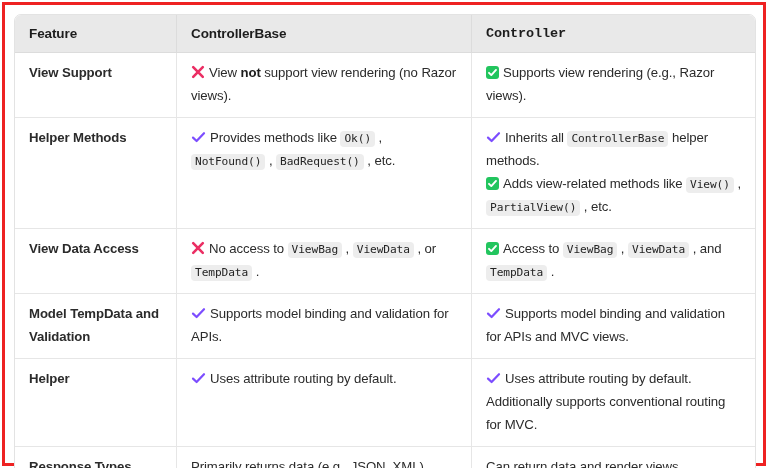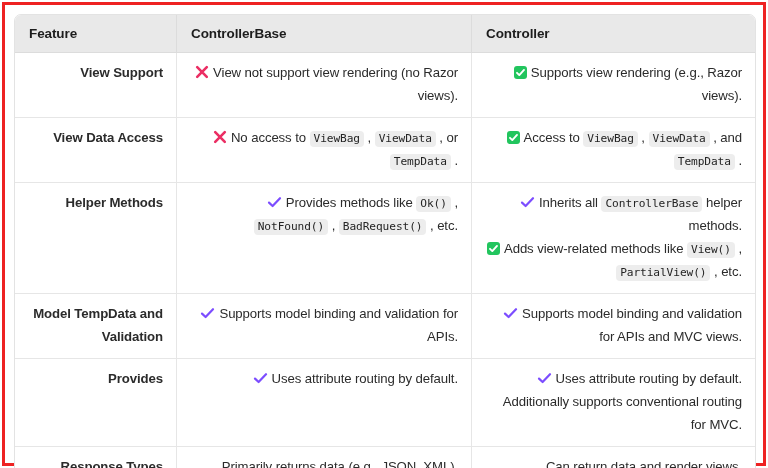--- a/index.html
+++ b/index.html
@@ -53,32 +53,31 @@
     text-align: left;
     font-weight: bold;
     font-size: 13.5px;
     color: #1d1d1d;
     padding: 11px 14px 11px 14px;
     border-right: 1px solid #dcdcdc;
     border-bottom: 1px solid #dcdcdc;
     vertical-align: middle;
     letter-spacing: -0.1px;
   }
-  table.cmp th:last-child { border-right: none; }
+  table.cmp th:last-child { border-right: none; font-family: Liberation Mono, monospace; }
 
   table.cmp td {
     border-right: 1px solid #e6e6e6;
     border-bottom: 1px solid #e6e6e6;
     padding: 9px 13px 9px 14px;
     vertical-align: top;
     font-size: 13.2px;
     color: #2b2b2b;
     line-height: 1.74;
     letter-spacing: -0.1px;
-    text-align: right;
   }
   table.cmp td:last-child { border-right: none; }
   table.cmp tr:last-child td { border-bottom: none; }
 
   td.featcell {
     font-weight: bold;
     color: #1d1d1d;
     font-size: 13.4px;
   }
 
@@ -111,21 +110,21 @@
     font-family: "DejaVu Sans Mono", "Liberation Mono", monospace;
     background: #ededed;
     border-radius: 4px;
     padding: 1px 4px 2px 4px;
     font-size: 11.2px;
     color: #242424;
     white-space: nowrap;
   }
 
   .line { display: block; }
-  b.st { font-weight: normal; color: #1d1d1d; }
+  b.st { font-weight: bold; color: #1d1d1d; }
 </style>
 </head>
 <body>
 
 <div id="frame">
   <div id="table-wrap">
 
     <table class="cmp">
       <colgroup>
         <col class="c1">
@@ -149,66 +148,66 @@
                 </svg></span><span>View </span><b class="st">not</b><span> support view rendering (no Razor views).</span>
           </td>
           <td>
             <span class="ic ic-greenbox"><svg width="13" height="13" viewBox="0 0 13 13">
                   <path d="M3 6.8 L5.3 9.1 L10 3.9" stroke="#ffffff" stroke-width="1.9" fill="none" stroke-linecap="round" stroke-linejoin="round"></path>
                 </svg></span><span>Supports view rendering (e.g., Razor views).</span>
           </td>
         </tr>
 
         <tr>
-          <td class="featcell">View Data Access</td>
-          <td>
-            <span class="ic ic-x"><svg width="14" height="14" viewBox="0 0 14 14">
-                  <path d="M2.2 2.2 L11.8 11.8 M11.8 2.2 L2.2 11.8" stroke="#eb2f64" stroke-width="2.6" stroke-linecap="round"></path>
-                </svg></span><span>No access to </span><code>ViewBag</code><span> , </span><code>ViewData</code><span> , or </span><code>TempData</code><span> .</span>
-          </td>
-          <td>
-            <span class="ic ic-greenbox"><svg width="13" height="13" viewBox="0 0 13 13">
-                  <path d="M3 6.8 L5.3 9.1 L10 3.9" stroke="#ffffff" stroke-width="1.9" fill="none" stroke-linecap="round" stroke-linejoin="round"></path>
-                </svg></span><span>Access to </span><code>ViewBag</code><span> , </span><code>ViewData</code><span> , and </span><code>TempData</code><span> .</span>
-          </td>
-        </tr>
-
-        <tr>
           <td class="featcell">Helper Methods</td>
           <td>
             <span class="ic ic-check"><svg width="15" height="14" viewBox="0 0 15 14">
                   <path d="M2 7.6 L5.6 11 L13 3.2" stroke="#7c4dff" stroke-width="2.2" fill="none" stroke-linecap="round" stroke-linejoin="round"></path>
                 </svg></span><span>Provides methods like </span><code>Ok()</code><span> , </span><code>NotFound()</code><span> , </span><code>BadRequest()</code><span> , etc.</span>
           </td>
           <td>
             <span class="ic ic-check"><svg width="15" height="14" viewBox="0 0 15 14">
                   <path d="M2 7.6 L5.6 11 L13 3.2" stroke="#7c4dff" stroke-width="2.2" fill="none" stroke-linecap="round" stroke-linejoin="round"></path>
                 </svg></span><span>Inherits all </span><code>ControllerBase</code><span> helper methods.</span>
             <span class="line"><span class="ic ic-greenbox"><svg width="13" height="13" viewBox="0 0 13 13">
                     <path d="M3 6.8 L5.3 9.1 L10 3.9" stroke="#ffffff" stroke-width="1.9" fill="none" stroke-linecap="round" stroke-linejoin="round"></path>
                   </svg></span><span>Adds view-related methods like </span><code>View()</code><span> , </span><code>PartialView()</code><span> , etc.</span></span>
           </td>
         </tr>
 
         <tr>
+          <td class="featcell">View Data Access</td>
+          <td>
+            <span class="ic ic-x"><svg width="14" height="14" viewBox="0 0 14 14">
+                  <path d="M2.2 2.2 L11.8 11.8 M11.8 2.2 L2.2 11.8" stroke="#eb2f64" stroke-width="2.6" stroke-linecap="round"></path>
+                </svg></span><span>No access to </span><code>ViewBag</code><span> , </span><code>ViewData</code><span> , or </span><code>TempData</code><span> .</span>
+          </td>
+          <td>
+            <span class="ic ic-greenbox"><svg width="13" height="13" viewBox="0 0 13 13">
+                  <path d="M3 6.8 L5.3 9.1 L10 3.9" stroke="#ffffff" stroke-width="1.9" fill="none" stroke-linecap="round" stroke-linejoin="round"></path>
+                </svg></span><span>Access to </span><code>ViewBag</code><span> , </span><code>ViewData</code><span> , and </span><code>TempData</code><span> .</span>
+          </td>
+        </tr>
+
+        <tr>
           <td class="featcell">Model TempData and Validation</td>
           <td>
             <span class="ic ic-check"><svg width="15" height="14" viewBox="0 0 15 14">
                   <path d="M2 7.6 L5.6 11 L13 3.2" stroke="#7c4dff" stroke-width="2.2" fill="none" stroke-linecap="round" stroke-linejoin="round"></path>
                 </svg></span><span>Supports model binding and validation for APIs.</span>
           </td>
           <td>
             <span class="ic ic-check"><svg width="15" height="14" viewBox="0 0 15 14">
                   <path d="M2 7.6 L5.6 11 L13 3.2" stroke="#7c4dff" stroke-width="2.2" fill="none" stroke-linecap="round" stroke-linejoin="round"></path>
                 </svg></span><span>Supports model binding and validation for APIs and MVC views.</span>
           </td>
         </tr>
 
         <tr>
-          <td class="featcell">Provides</td>
+          <td class="featcell">Helper</td>
           <td>
             <span class="ic ic-check"><svg width="15" height="14" viewBox="0 0 15 14">
                   <path d="M2 7.6 L5.6 11 L13 3.2" stroke="#7c4dff" stroke-width="2.2" fill="none" stroke-linecap="round" stroke-linejoin="round"></path>
                 </svg></span><span>Uses attribute routing by default.</span>
           </td>
           <td>
             <span class="ic ic-check"><svg width="15" height="14" viewBox="0 0 15 14">
                   <path d="M2 7.6 L5.6 11 L13 3.2" stroke="#7c4dff" stroke-width="2.2" fill="none" stroke-linecap="round" stroke-linejoin="round"></path>
                 </svg></span><span>Uses attribute routing by default. Additionally supports conventional routing for MVC.</span>
           </td>

